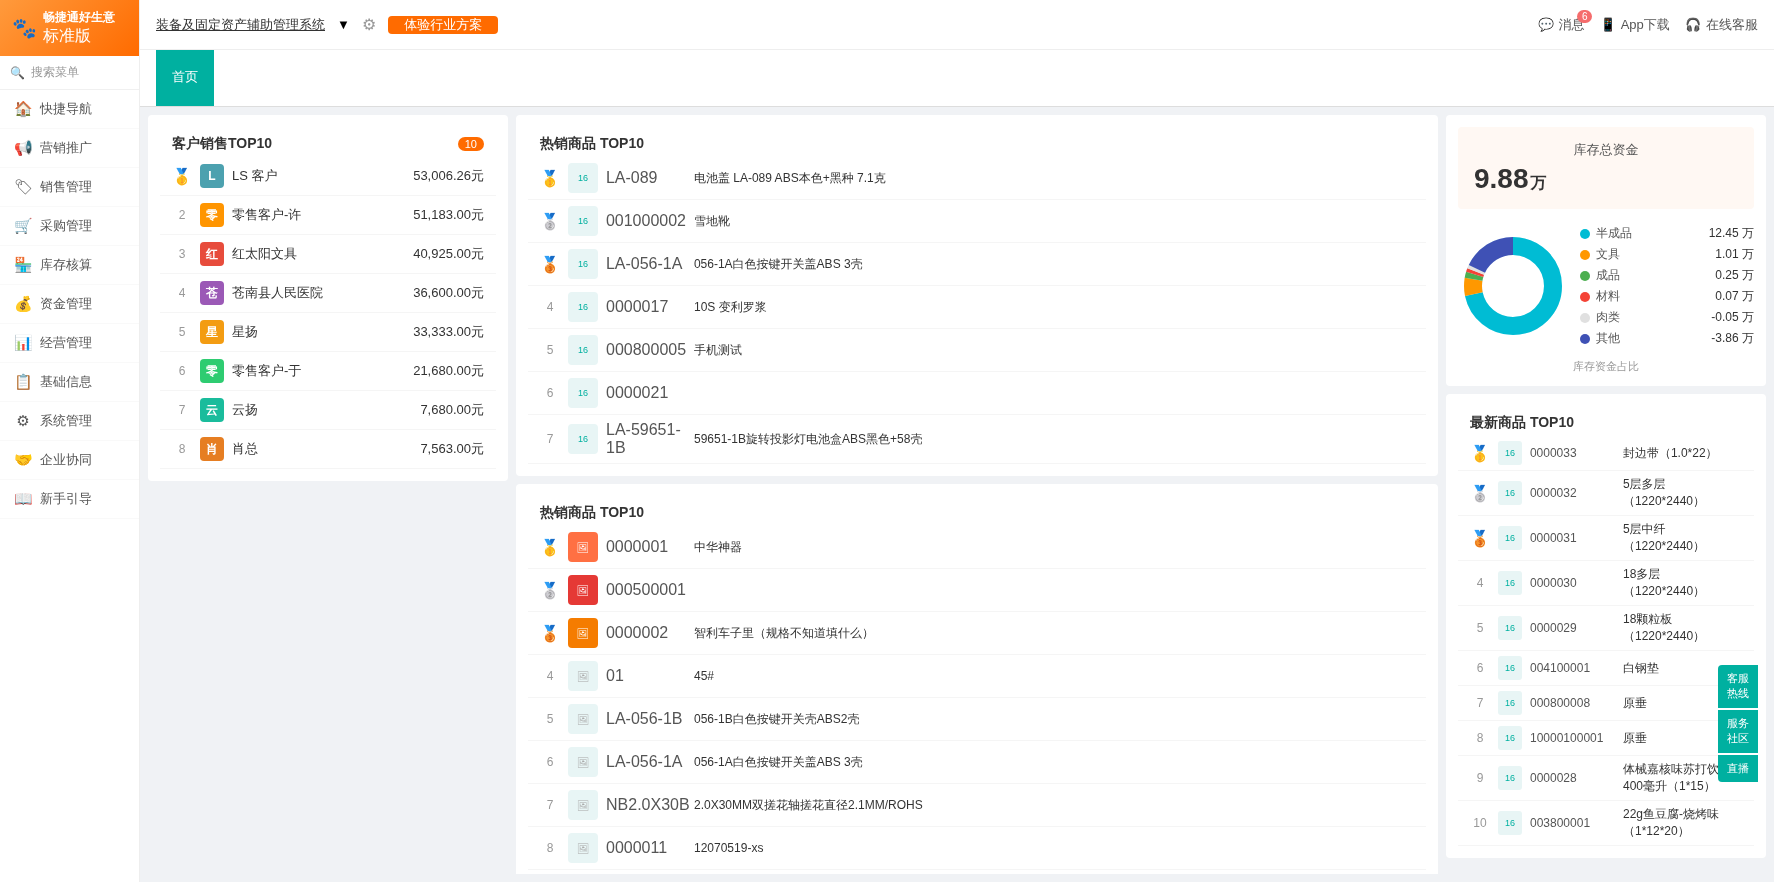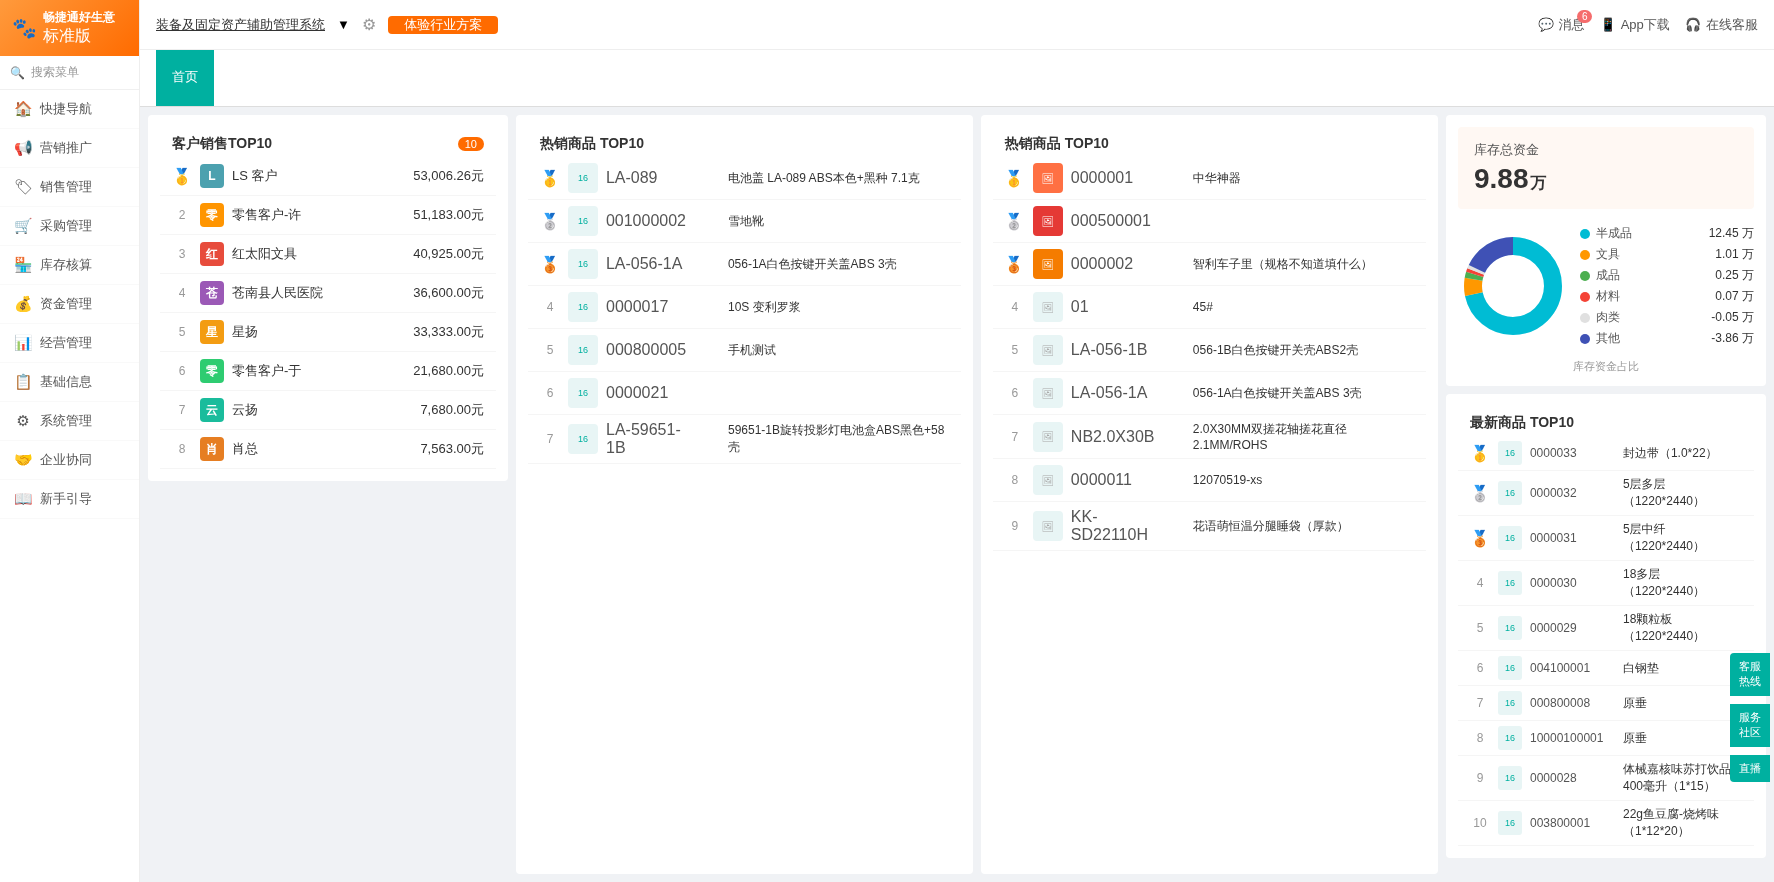--- a/index.html
+++ b/index.html
@@ -158,21 +158,21 @@
       flex-shrink: 0;
       display: flex;
       flex-direction: column;
       gap: 8px;
       overflow-y: auto;
     }
     
     .mid-col {
       flex: 1;
       display: flex;
-      flex-direction: row;
+      flex-direction: column;
       gap: 8px;
       overflow-y: auto;
     }
     
     .right-col {
       width: 320px;
       flex-shrink: 0;
       display: flex;
       flex-direction: column;
       gap: 8px;
@@ -257,29 +257,29 @@
     .product-code {
       width: 80px;
       font-size: 16px;
       color: #555;
       flex-shrink: 0;
     }
     .product-name {
       flex: 1;
       font-size: 12px;
       color: #333;
-      margin-left: 34px;
     }
 
     
     .inventory-total {
       background: #fff8f3;
       border-radius: 4px;
       padding: 14px 16px;
       margin-bottom: 8px;
+      text-align: center;
     }
     .inventory-total-label {
       font-size: 13px;
       color: #555;
     }
     .inventory-total-value {
       font-size: 28px;
       font-weight: bold;
       color: #333;
       display: flex;
@@ -366,25 +366,25 @@
     }
     .newest-name {
       flex: 1;
       font-size: 12px;
       color: #333;
     }
 
     
     .float-panel {
       position: fixed;
-      right: 4px;
+      right: 16px;
       bottom: 100px;
       display: flex;
       flex-direction: column;
-      gap: 8px;
+      gap: 2px;
       z-index: 999;
     }
     .float-btn {
       background: #00b0a0;
       color: #fff;
       font-size: 11px;
       padding: 6px 6px;
       cursor: pointer;
       text-align: center;
       writing-mode: horizontal-tb;

